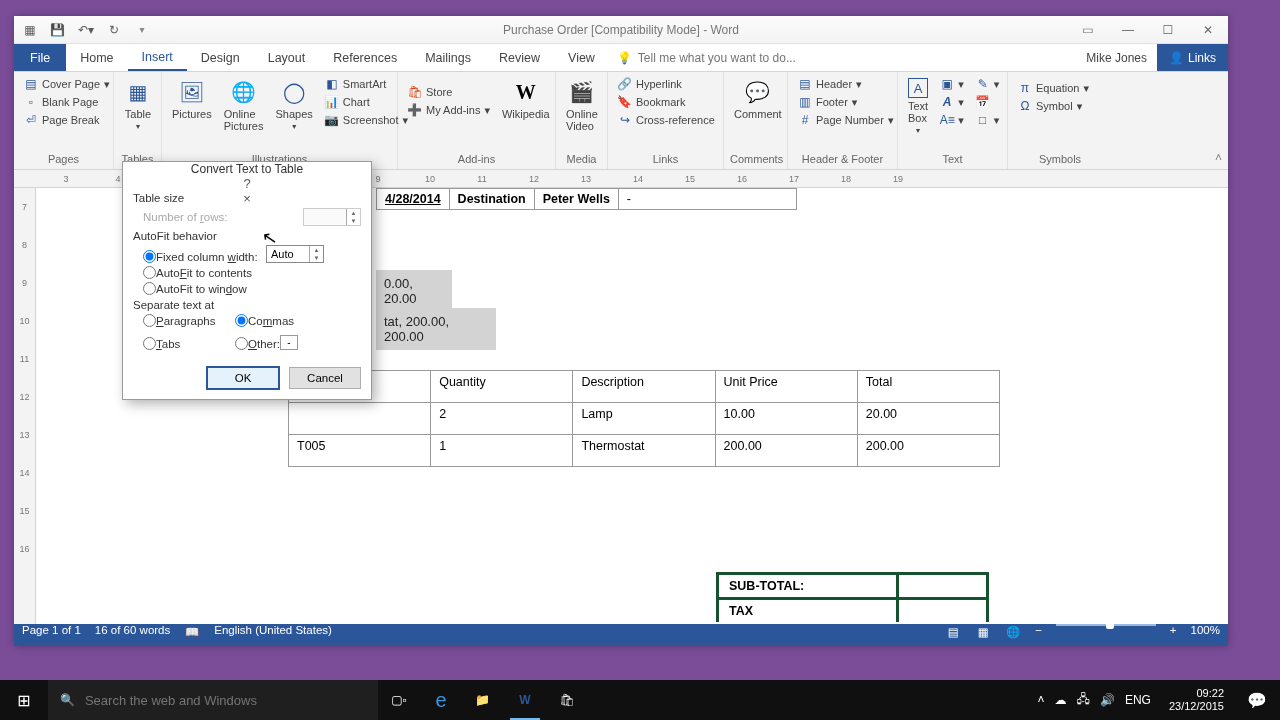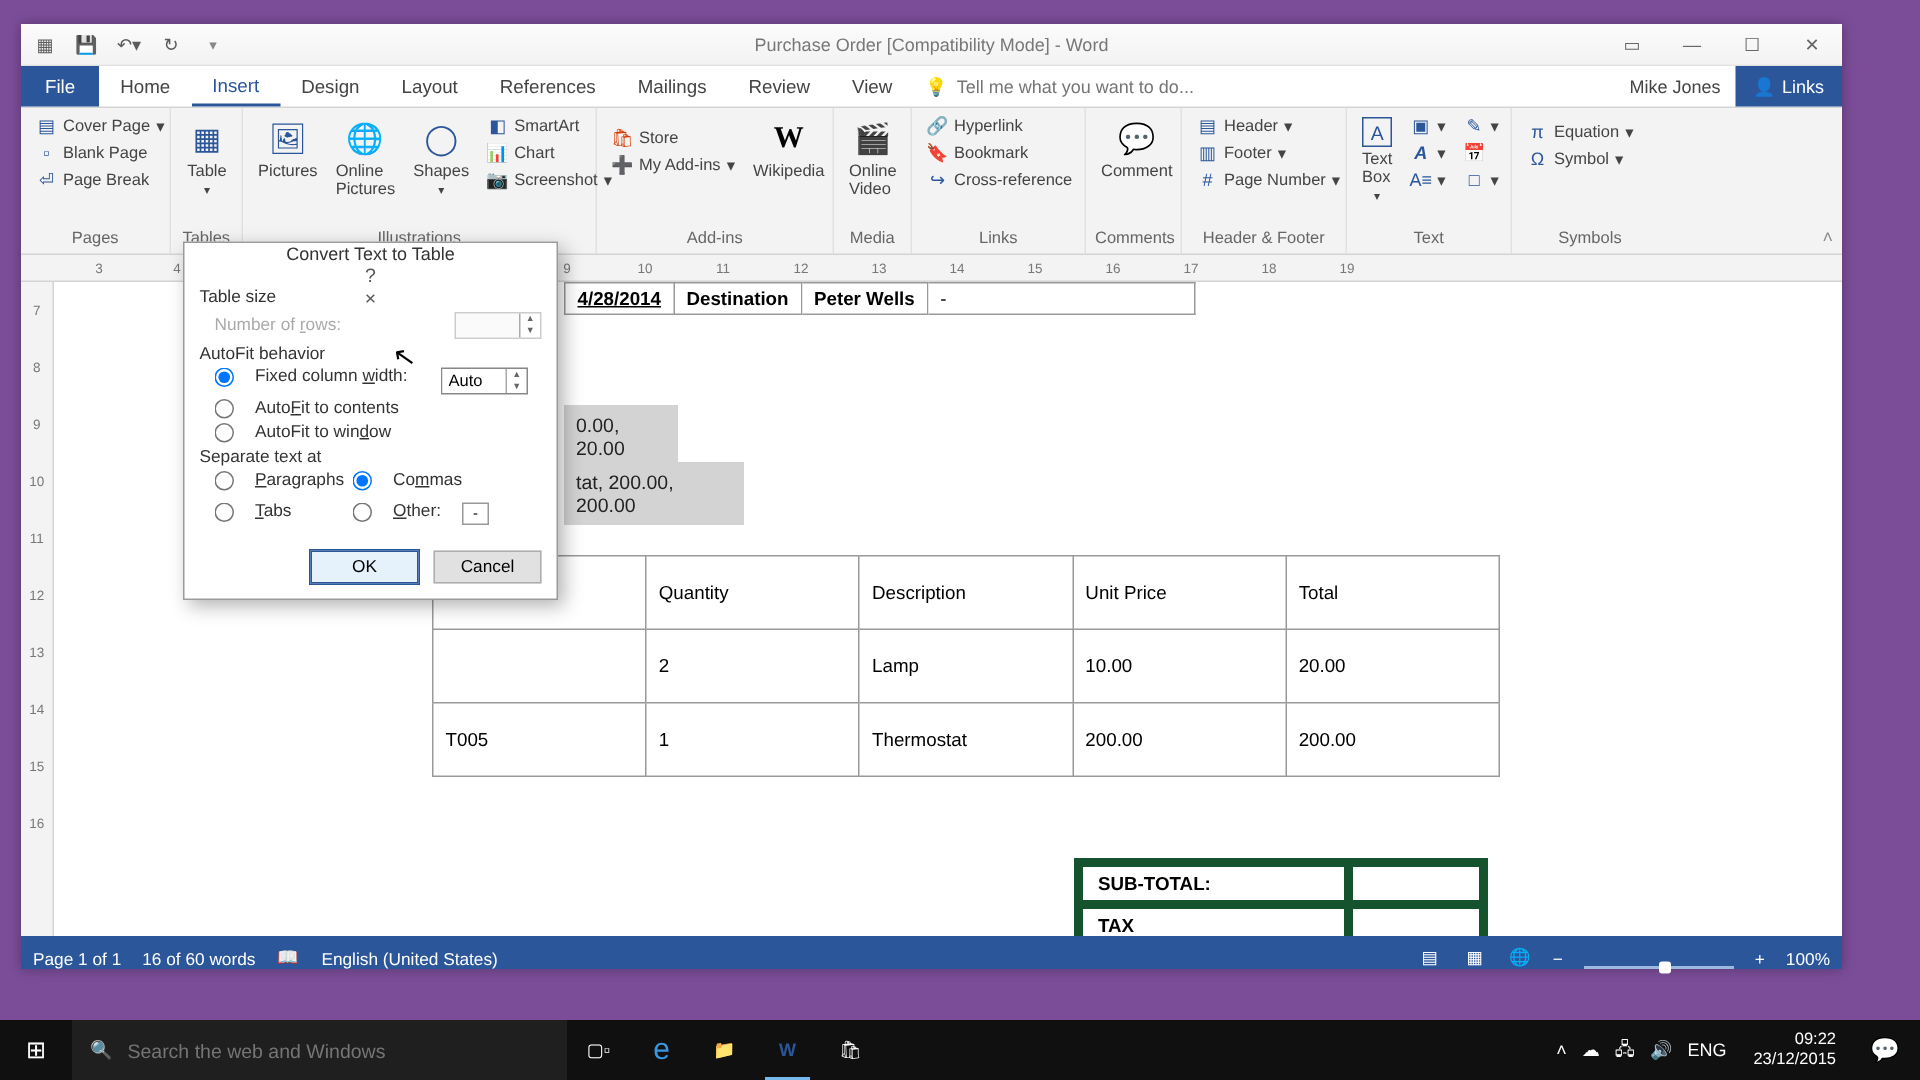--- a/index.html
+++ b/index.html
@@ -51,52 +51,52 @@
   .hdr-cell.b { font-weight: 600; }
 
   
   .sel { position: absolute; background: #d3d3d3; color: #222; font-size: 13px; padding: 6px 8px; }
   .line1 { top: 44px; left: 340px; width: 176px; }
   .line2 { top: 82px; left: 340px; width: 76px; }
   .line3 { top: 120px; left: 340px; width: 120px; }
 
   
   table.doc { position: absolute; top: 182px; left: 252px; border-collapse: collapse; width: 712px; }
-  table.doc th, table.doc td { border: 1px solid #999; padding: 17px 8px; font-size: 12.5px; text-align: left; vertical-align: top; height: 32px; }
+  table.doc th, table.doc td { border: 1px solid #999; padding: 4px 8px; font-size: 12.5px; text-align: left; vertical-align: top; height: 32px; }
   table.doc th { font-weight: 400; }
 
   
   .subt { position: absolute; top: 384px; left: 680px; border-collapse: collapse; }
-  .subt td { border: 6px solid #14532d; padding: 4px 10px; font-size: 12.5px; height: 22px; margin-top: 24px; }
+  .subt td { border: 3px solid #14532d; padding: 4px 10px; font-size: 12.5px; height: 22px; margin-top: 24px; }
   .subt td:first-child { font-weight: 600; width: 180px; }
   .subt td:last-child { width: 90px; }
 
   
-  .statusbar { position: absolute; left: 0; right: 0; bottom: 0; height: 22px; background: #2b579a; color: #fff; display: flex; align-items: flex-end; font-size: 11.5px; padding: 0 8px; gap: 14px; margin-top: 38px; }
+  .statusbar { position: absolute; left: 0; right: 0; bottom: 0; height: 22px; background: #2b579a; color: #fff; display: flex; align-items: flex-start; font-size: 11.5px; padding: 0 8px; gap: 14px; margin-top: 38px; }
   .statusbar .spacer { flex: 1; }
   .zoom-slider { width: 100px; height: 2px; background: #9bb8df; position: relative; }
   .zoom-slider::after { content:''; position:absolute; left:50%; top:-3px; width:8px; height:8px; background:#fff; border-radius:2px; }
   .sb-ico { width:16px; height:16px; display:inline-flex; align-items:center; justify-content:center; }
 
   
   .dialog { position: absolute; top: 145px; left: 108px; width: 250px; background: #fff; border: 1px solid #9a9a9a; box-shadow: 4px 4px 12px rgba(0,0,0,0.3); z-index: 50; font-size: 11.5px; color: #333; }
   .dlg-title { height: 24px; display: flex; align-items: center; padding: 0 8px; font-size: 12px; flex-direction: column; }
   .dlg-title .sp { flex: 1; }
   .dlg-title .q, .dlg-title .x { width: 20px; text-align: center; cursor: pointer; color: #555; font-size: 13px; }
   .dlg-body { padding: 2px 10px 8px; }
   .sec { font-size: 11.5px; color: #333; margin-top: 4px; }
   .drow { display: flex; align-items: center; margin: 4px 0 4px 10px; gap: 6px; }
   .drow label { flex: 1; }
   .drow.dis { color: #aaa; }
   .spin { display: inline-flex; border: 1px solid #888; height: 18px; }
   .spin.dis { border-color: #ccc; color:#aaa; }
   .spin input { width: 42px; border: none; padding: 0 4px; font-size: 11px; outline: none; }
   .spin .arrows { width: 14px; display: flex; flex-direction: column; border-left: 1px solid #aaa; }
   .spin .arrows span { flex:1; font-size: 6px; text-align: center; line-height: 8px; color: #666; }
-  .radio-row { display: flex; align-items: flex-start; gap: 14px; margin: 3px 0 3px 10px; }
+  .radio-row { display: flex; align-items: flex-end; gap: 0; margin: 3px 0 3px 10px; }
   .radio-row input[type="radio"] { margin: 0; }
   .sep-grid { display: grid; grid-template-columns: 80px 1fr; gap: 2px 12px; margin-left: 10px; }
   .other-box { width: 18px; height: 15px; border: 1px solid #999; text-align: center; font-size: 10px; }
   .dlg-btns { display: flex; justify-content: flex-end; gap: 10px; padding: 6px 10px 10px; }
   .dlg-btns button { width: 72px; height: 22px; border: 1px solid #adadad; background: #e1e1e1; font-size: 11.5px; cursor: pointer; }
   .dlg-btns button.primary { border: 1px solid #2b579a; box-shadow: 0 0 0 1px #2b579a; background: #e5f1fb; }
 
   
   .cursor { position: absolute; top: 211px; left: 248px; font-size: 18px; color: #000; z-index: 60; pointer-events: none; transform: rotate(-10deg); }
 

